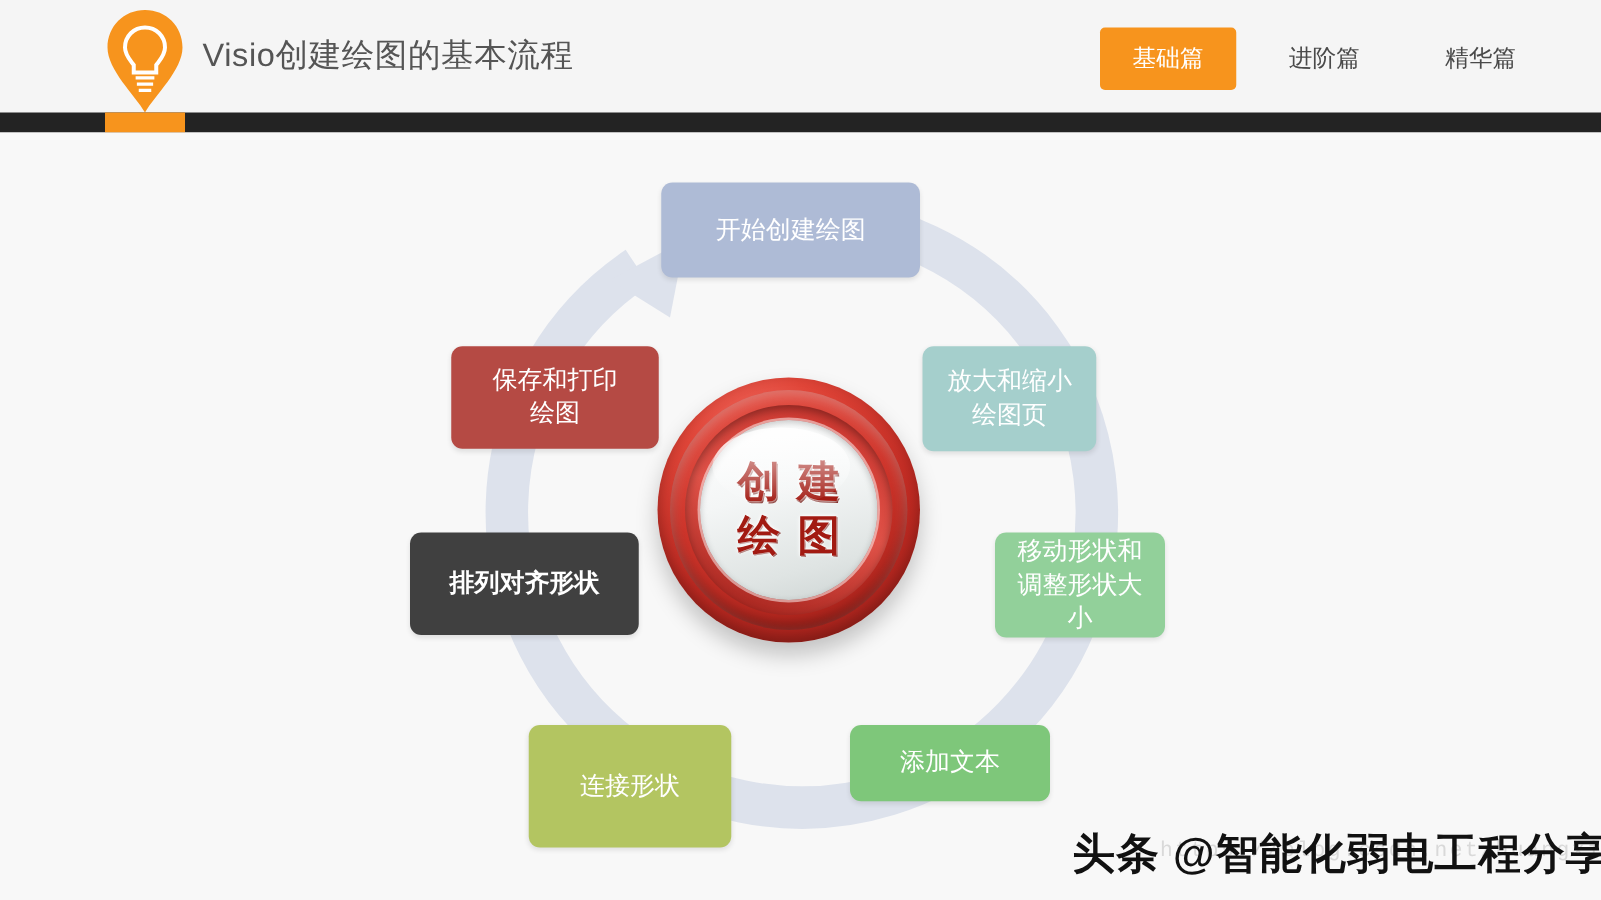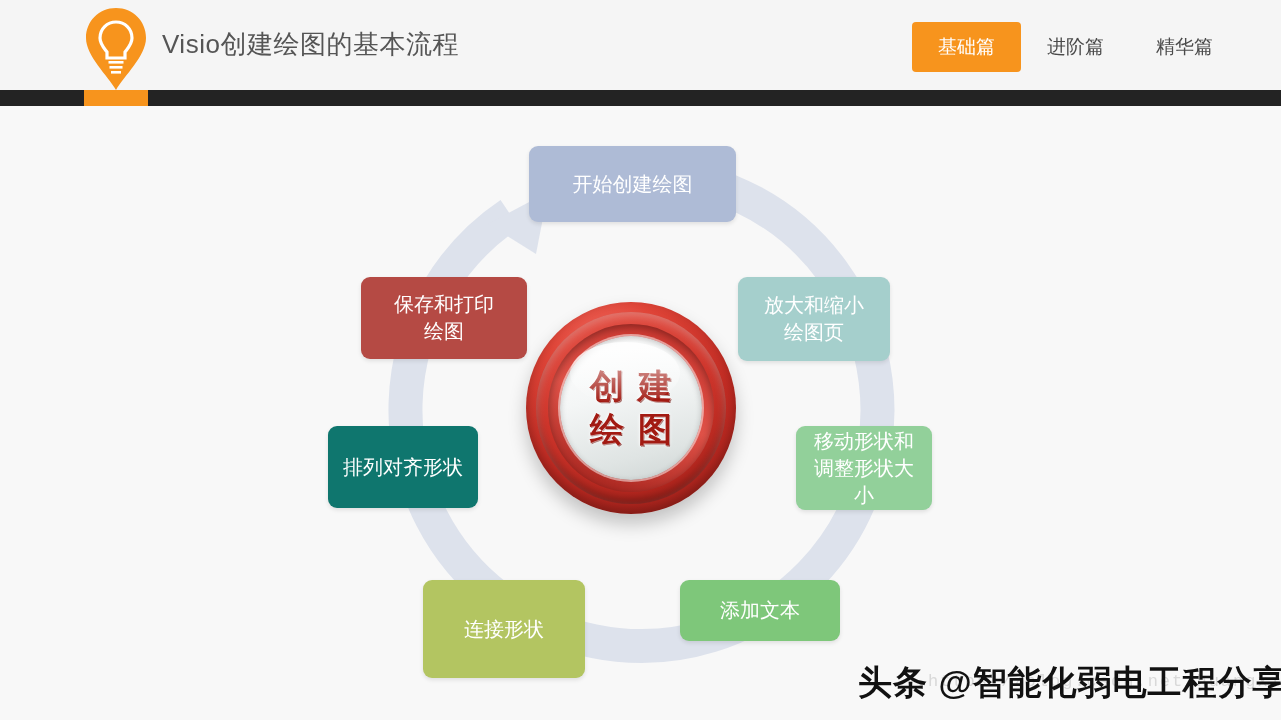--- a/index.html
+++ b/index.html
@@ -26,21 +26,21 @@
   .logo{
     position:absolute;left:84px;top:6px;width:64px;height:86px;
   }
   .page-title{
     position:absolute;left:162px;top:27px;
     font-size:26px;color:#555;letter-spacing:.5px;
     white-space:nowrap;
   }
   .tabs{
     position:absolute;right:42px;top:22px;
-    display:flex;align-items:center;gap:0px;
+    display:flex;align-items:center;gap:16px;
   }
   .tab{
     font-size:19px;color:#4a4a4a;
     padding:12px 26px;border-radius:4px;white-space:nowrap;
     cursor:pointer;
   }
   .tab.active{background:#f7941d;color:#ffffff;}
   
   .stage{
     position:absolute;left:0;top:106px;width:1281px;height:614px;
@@ -162,25 +162,25 @@
     <div class="emblem-ring2"></div>
     <div class="emblem-ring3"></div>
     <div class="emblem-face">
       <div class="emblem-line" style="color: rgb(162, 26, 18);">创建</div>
       <div class="emblem-line" style="color: rgb(162, 26, 18);">绘图</div>
     </div>
     <div class="emblem-gloss"></div>
   </div>
 
   <div class="node" style="left: 529px; top: 40px; width: 207px; height: 76px; background: rgb(174, 187, 214);">开始创建绘图</div>
-  <div class="node" style="left: 738px; top: 171px; width: 152px; height: 84px; background: rgb(165, 207, 204);">放大和缩小
+  <div class="node" style="left: 738px; top: 171px; width: 139px; height: 84px; background: rgb(165, 207, 204);">放大和缩小
 绘图页</div>
   <div class="node" style="left: 773px; top: 320px; width: 136px; height: 84px; background: rgb(146, 208, 154); margin-left: 23px;">移动形状和
 调整形状大小</div>
   <div class="node" style="left: 680px; top: 474px; width: 160px; height: 61px; background: rgb(126, 199, 122);">添加文本</div>
   <div class="node" style="left: 423px; top: 474px; width: 162px; height: 98px; background: rgb(179, 197, 97);">连接形状</div>
-  <div class="node" style="left: 328px; top: 320px; width: 150px; height: 82px; background: #0f766e;">排列对齐形状</div>
+  <div class="node" style="left: 328px; top: 320px; width: 183px; height: 82px; background: #404040; font-weight: bold;">排列对齐形状</div>
   <div class="node" style="left: 361px; top: 171px; width: 166px; height: 82px; background: rgb(181, 74, 68); text-align: center;">保存和打印
 绘图</div>
 </div>
 
 <div class="wm-url">https://blog.csdn.net/huangxinfeng</div>
 <div class="wm-brand">头条 @智能化弱电工程分享</div>
 
 </body></html>

